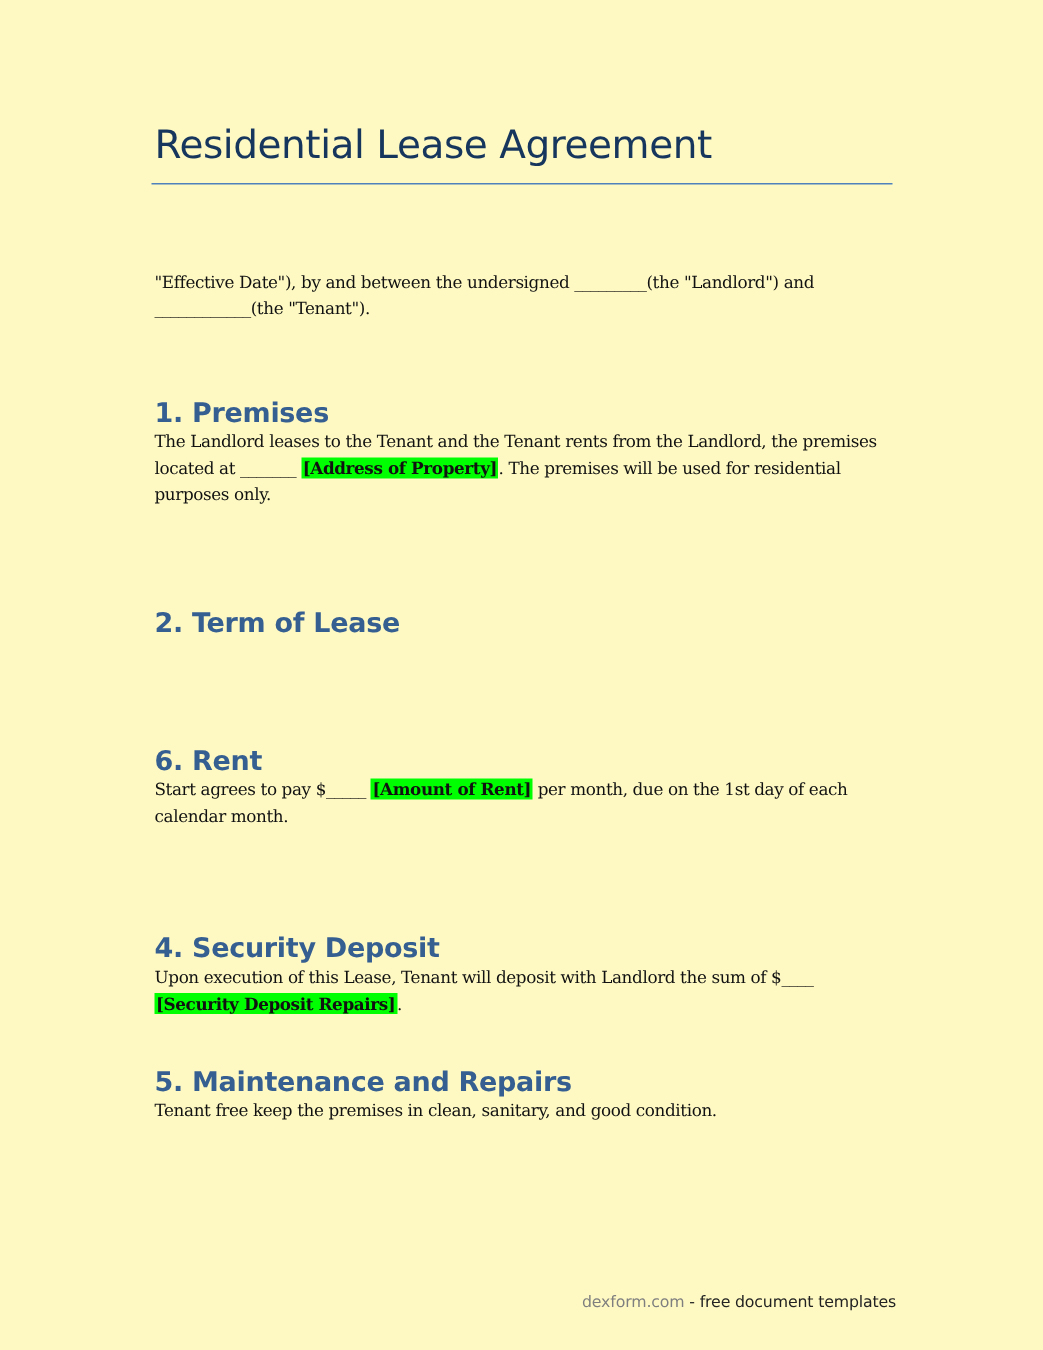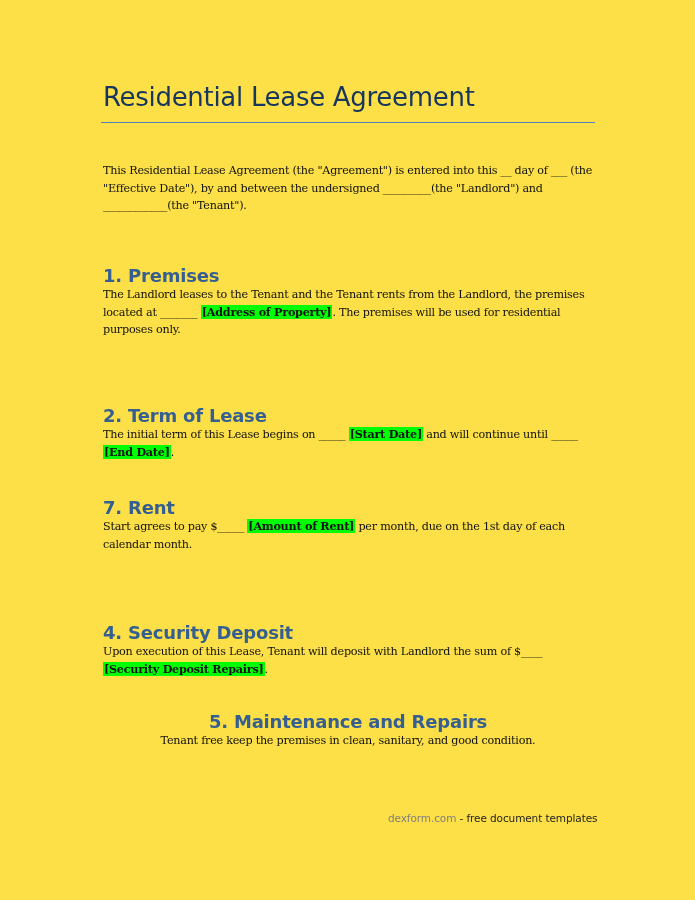--- a/index.html
+++ b/index.html
@@ -1,17 +1,17 @@
 <!DOCTYPE html>
 <html><head>
   <meta charset="utf-8">
   <style>
     html, body { margin: 0; padding: 0; background: #ffffff; }
     body { width: 695px; height: 900px; position: relative; overflow: hidden; }
-    .page { position: absolute; left: 0; top: 0; width: 695px; height: 900px; background: #fde047; }
+    .page { position: absolute; left: 0; top: 0; width: 695px; height: 900px; background: #fef9c3; }
     .title {
       position: absolute; left: 103px; top: 82px;
       font-family: "DejaVu Sans", sans-serif;
       font-size: 26px; color: #17365d; letter-spacing: -0.3px;
       margin: 0; font-weight: normal; white-space: nowrap;
     }
     .title-rule {
       position: absolute; left: 101px; top: 122px; width: 494px; height: 0;
       border-top: 1.5px solid #4f81bd;
     }
@@ -23,60 +23,59 @@
     .intro { position: absolute; left: 103px; top: 162px; width: 490px; margin: 0; }
     .section { position: absolute; left: 103px; width: 490px; }
     .section h2 {
       margin: 0 0 1px 0; font-family: "DejaVu Sans", sans-serif;
       font-weight: bold; font-size: 18px; color: #365f91;
       letter-spacing: -0.2px; line-height: 18px;
     }
     .section p { margin: 0; }
     .hl { background: #00ff00; padding: 0 1px; font-weight: bold; }
     .footer {
-      position: absolute; left: 388px; top: 812px;
+      position: absolute; left: 388px; top: 862px;
       font-family: "DejaVu Sans", sans-serif; font-size: 10.5px; color: #222;
       white-space: nowrap; letter-spacing: -0.1px;
     }
     .footer .brand { color: #7f7f7f; }
   </style>
 </head>
 <body>
 
 <div class="page">
   <h1 class="title">Residential Lease Agreement</h1>
   <div class="title-rule"></div>
 
   <p class="intro body-text">
-    <span>This Residential Lease Agreement (the "Agreement") is entered into this __ day of ___ (the</span><br>
+    <br>
     <span>"Effective Date"), by and between the undersigned _________(the "Landlord") and</span><br>
     <span>____________(the "Tenant").</span>
   </p>
 
   <div class="section" style="top:267px;">
     <h2>1. Premises</h2>
     <p class="body-text"><span>The Landlord leases to the Tenant and the Tenant rents from the Landlord, the premises located at _______ </span><span class="hl">[Address of Property]</span><span>. The premises will be used for residential purposes only.</span></p>
   </div>
 
   <div class="section" style="top:407px;">
     <h2>2. Term of Lease</h2>
-    <p class="body-text"><span>The initial term of this Lease begins on _____ </span><span class="hl">[Start Date]</span><span> and will continue until _____ </span><span class="hl">[End Date]</span><span>.</span></p>
   </div>
 
   <div class="section" style="top:499px;">
-    <h2>7. Rent</h2>
+    <h2>6. Rent</h2>
     <p class="body-text"><span>Start agrees to pay $_____ </span><span class="hl">[Amount of Rent]</span><span> per month, due on the 1st day of each calendar month.</span></p>
   </div>
 
   <div class="section" style="top:624px;">
     <h2>4. Security Deposit</h2>
     <p class="body-text"><span>Upon execution of this Lease, Tenant will deposit with Landlord the sum of $____ </span><span class="hl">[Security Deposit Repairs]</span><span>.</span></p>
   </div>
 
-  <div class="section" style="top:713px;text-align:center;">
+  <div class="section" style="top:713px;">
     <h2>5. Maintenance and Repairs</h2>
     <p class="body-text">Tenant free keep the premises in clean, sanitary, and good condition.</p>
   </div>
 
   <div class="footer">
     <span class="brand">dexform.com</span><span> - free document templates</span>
   </div>
 </div>
 
 </body></html>

